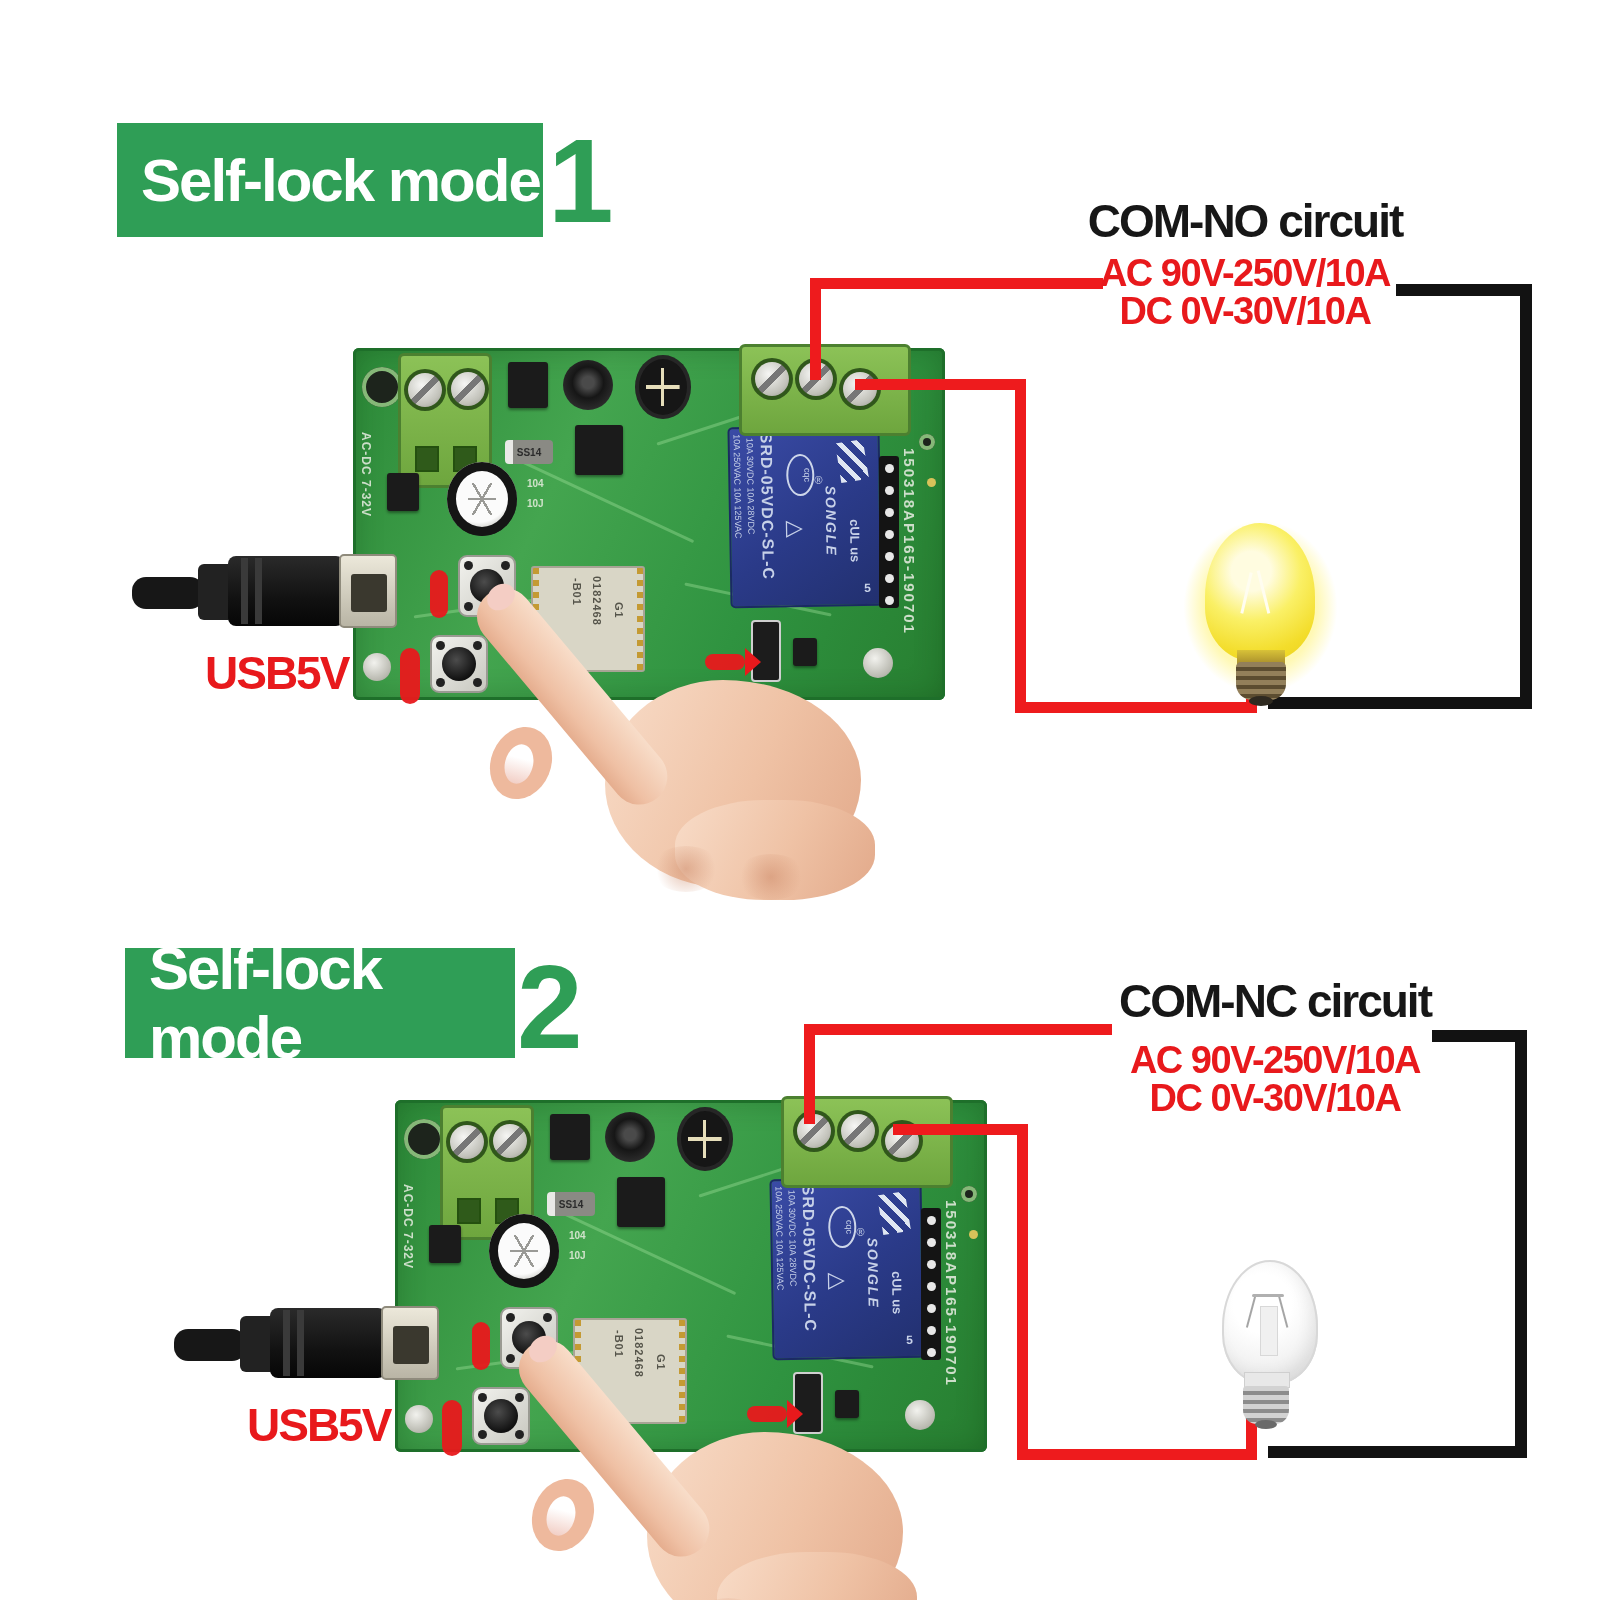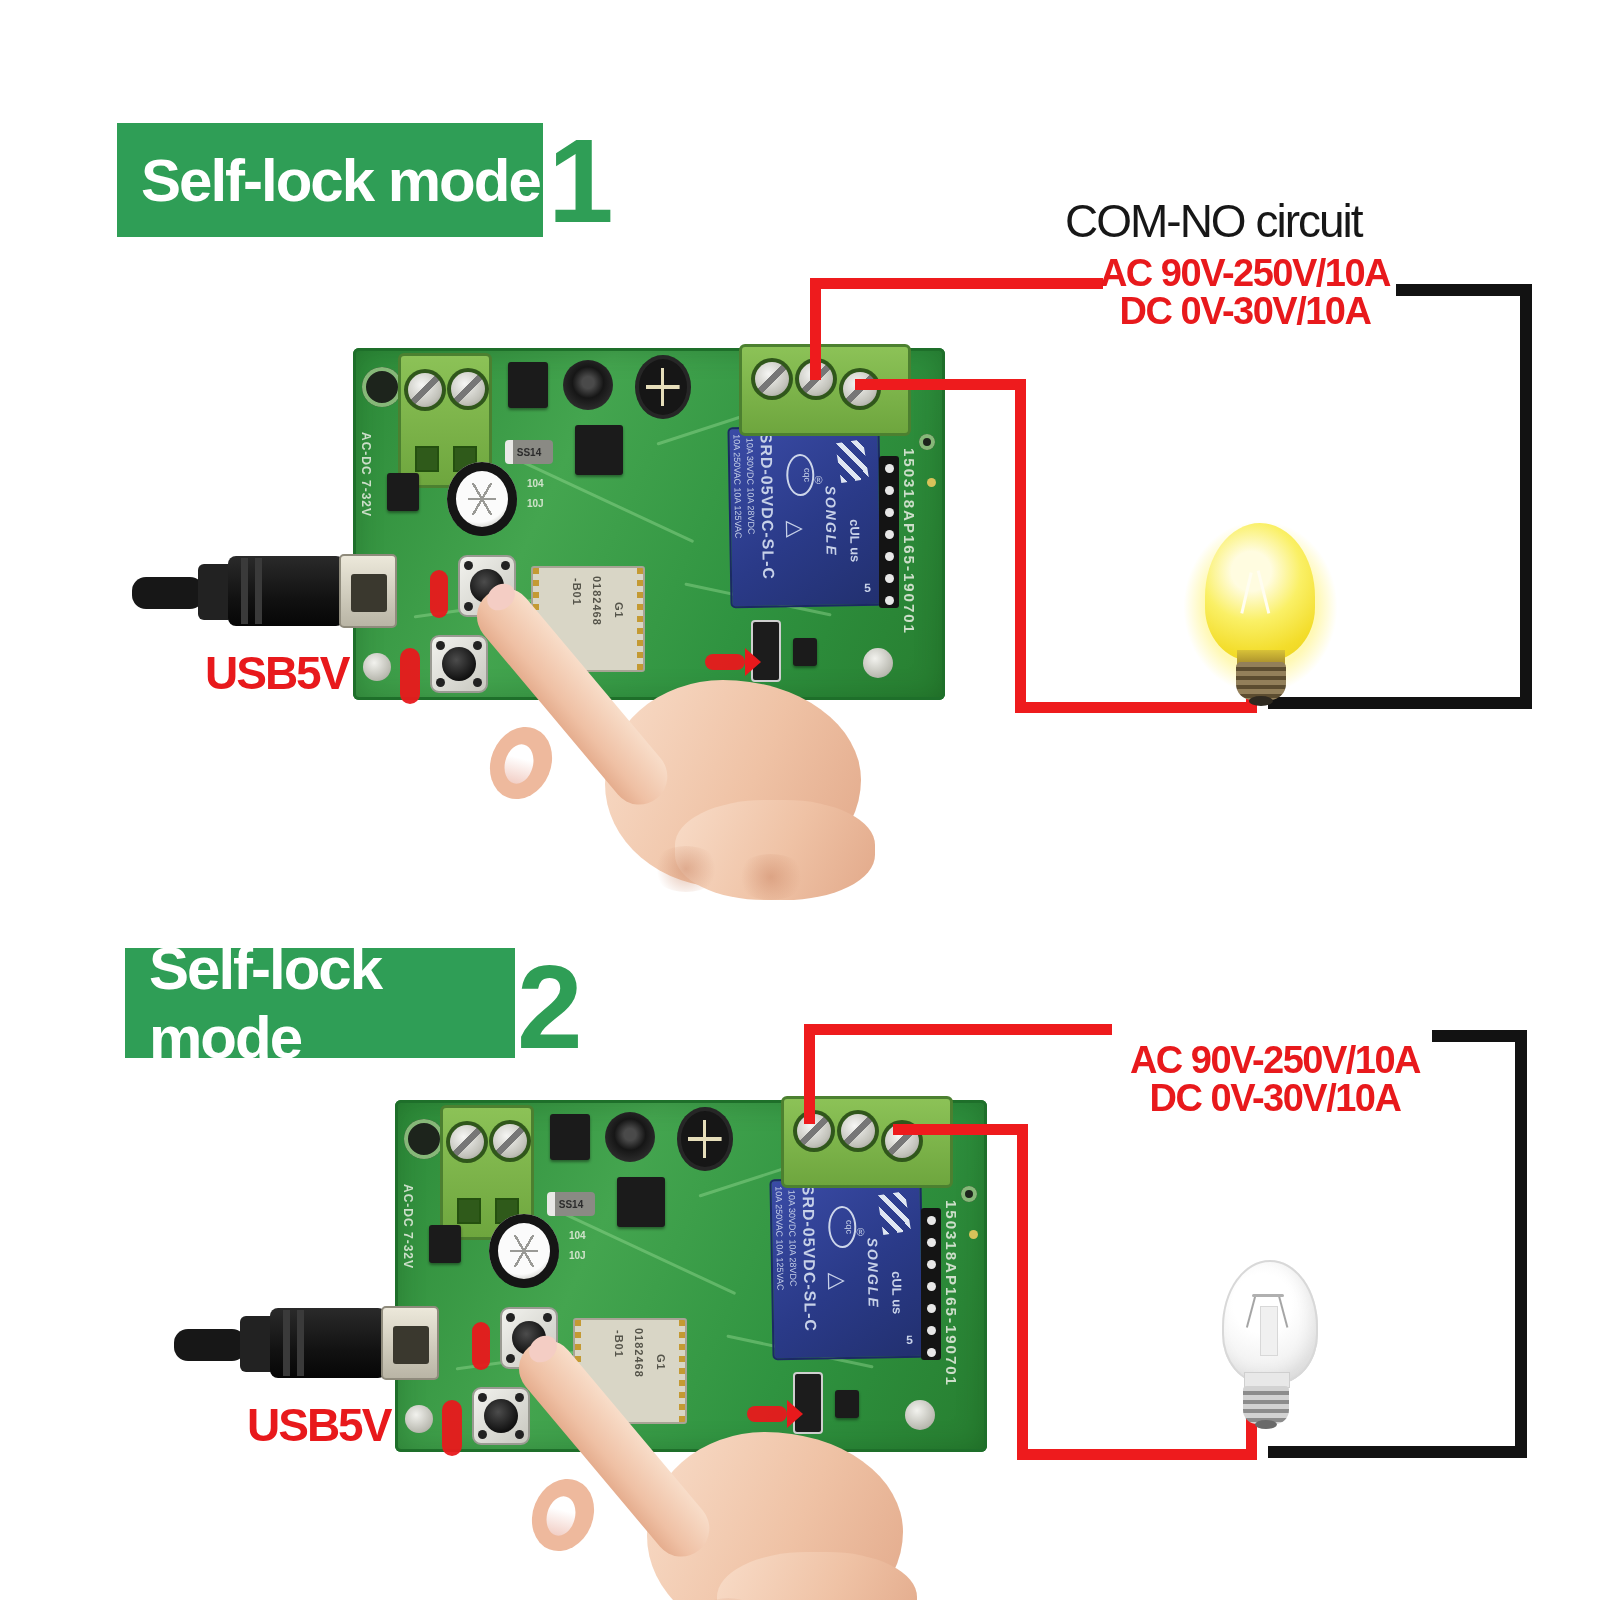--- a/index.html
+++ b/index.html
@@ -3,21 +3,21 @@
 <meta charset="utf-8">
 <style>
   html,body{margin:0;padding:0;background:#fff;}
   .stage{position:relative;width:1600px;height:1600px;background:#ffffff;overflow:hidden;
          font-family:"Liberation Sans",sans-serif;}
   .abs{position:absolute;}
   
   .banner{background:#2f9e56;color:#ffffff;font-weight:bold;font-size:60px;letter-spacing:-2px;
           display:flex;align-items:center;padding-left:24px;box-sizing:border-box;}
   .bignum{color:#2f9e56;font-weight:bold;font-size:118px;line-height:1;letter-spacing:-2px;}
-  .ctitle{color:#171717;font-weight:normal;font-size:46px;letter-spacing:-2px;}
+  .ctitle{color:#171717;font-weight:bold;font-size:46px;letter-spacing:-2px;text-align:center;}
   .spec{color:#e8191c;font-weight:bold;font-size:38px;letter-spacing:-1.5px;text-align:center;line-height:38px;}
   .usb5v{color:#e8191c;font-weight:bold;font-size:46px;letter-spacing:-2px;}
   
   .wr{background:#ee1b1d;z-index:3;}
   .wk{background:#121212;z-index:3;}
   
   .bgroup{z-index:2;}
   .pcb{left:0;top:0;width:592px;height:352px;border-radius:6px;
        background:linear-gradient(115deg,#2c8a38,#44a54f 35%,#2f9340 68%,#277e30);
        box-shadow:inset 0 0 0 3px #1e6f2a, inset 0 0 30px rgba(0,40,0,.25);}
@@ -220,20 +220,21 @@
     <div class="abs skin" style="left:138px;top:378px;width:60px;height:74px;border-radius:50%;transform:rotate(22deg);z-index:6;background:#eeb99d;"></div>
     <div class="abs" style="left:152px;top:396px;width:28px;height:40px;border-radius:50%;transform:rotate(15deg);background:linear-gradient(180deg,#ffffff 35%,#f2cfc6);z-index:7;"></div>
     <div class="abs skin" style="left:134px;top:219px;width:265px;height:56px;border-radius:28px;transform:rotate(50deg);transform-origin:0 28px;z-index:7;"></div>
     <div class="abs" style="left:136px;top:234px;width:24px;height:30px;border-radius:50%;transform:rotate(50deg);background:#f4cdc4;z-index:8;"></div>
   </div>
 
   <div class="abs banner txt" style="left:125px;top:948px;width:390px;height:110px;">
     <span>Self-lock mode</span>
   </div>
   <div class="abs bignum txt" style="left:517px;top:948px;">2</div>
+  <div class="abs ctitle txt" style="left:1095px;top:974px;width:360px;">COM-NC circuit</div>
   <div class="abs spec txt" style="left:1095px;top:1041px;width:360px;">AC 90V-250V/10A</div>
   <div class="abs spec txt" style="left:1095px;top:1079px;width:360px;">DC 0V-30V/10A</div>
 
   <div class="abs wr" style="left:804px;top:1024px;width:11px;height:100px;"></div>
   <div class="abs wr" style="left:804px;top:1024px;width:308px;height:11px;"></div>
   <div class="abs wr" style="left:893px;top:1124px;width:135px;height:11px;"></div>
   <div class="abs wr" style="left:1017px;top:1124px;width:11px;height:336px;"></div>
   <div class="abs wr" style="left:1017px;top:1449px;width:240px;height:11px;"></div>
   <div class="abs wr" style="left:1246px;top:1418px;width:11px;height:42px;"></div>
   <div class="abs wk" style="left:1268px;top:1446px;width:259px;height:12px;"></div>

